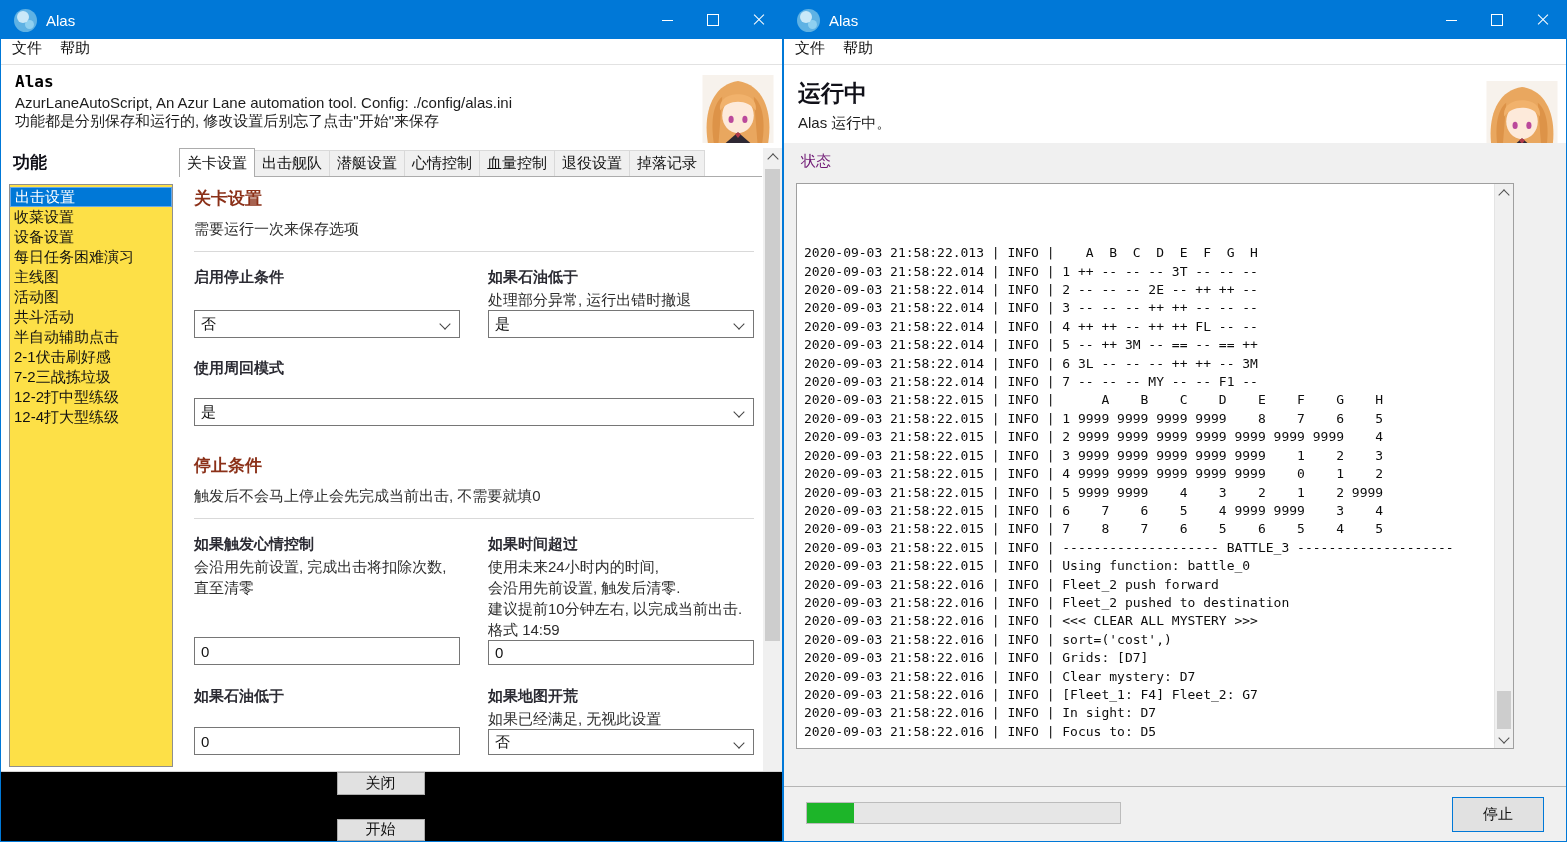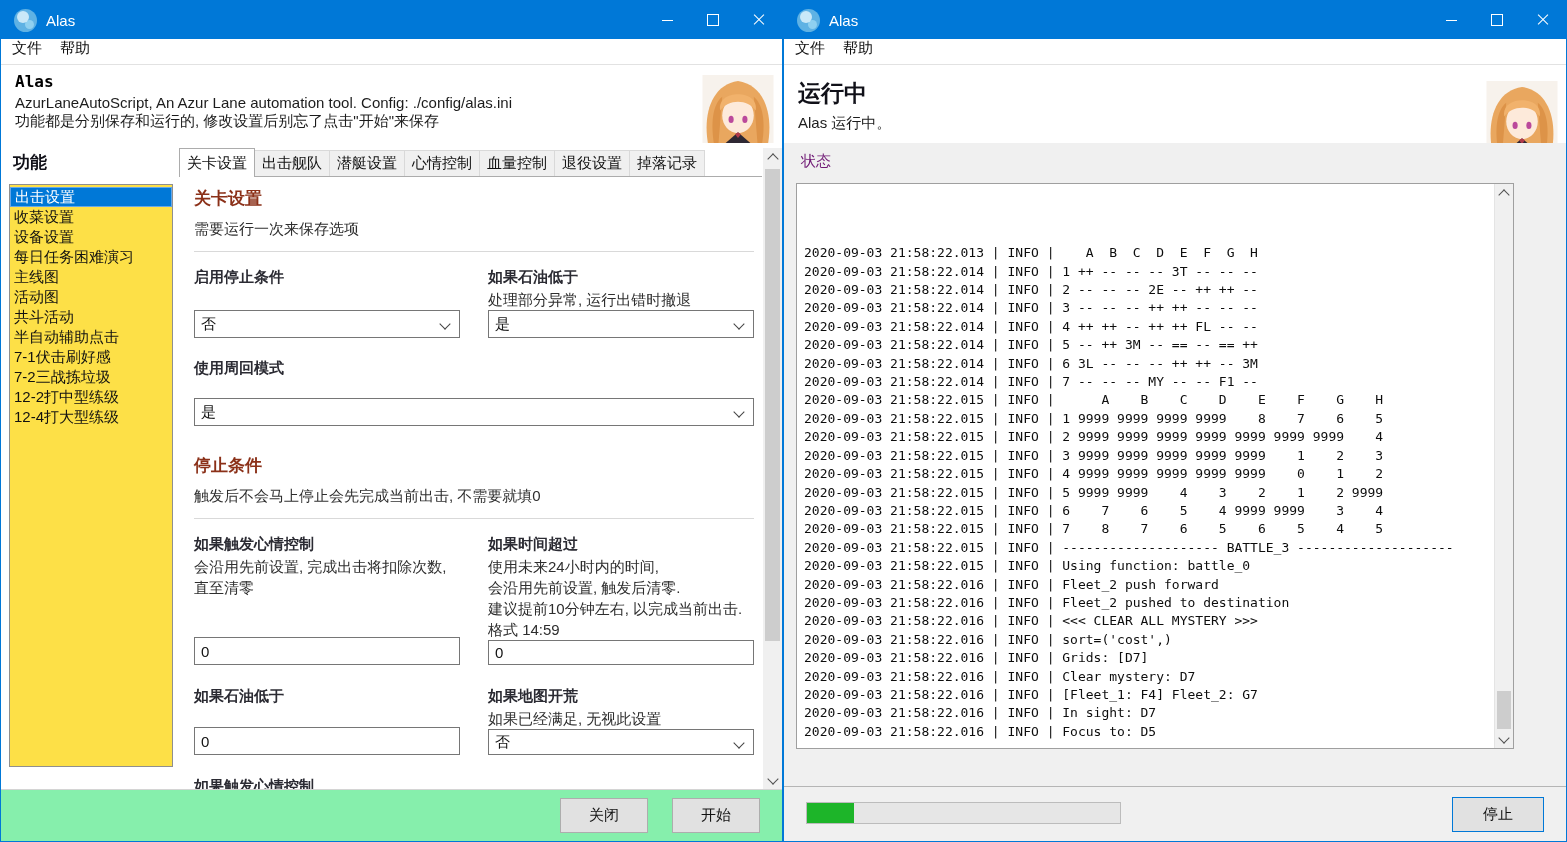--- a/index.html
+++ b/index.html
@@ -68,21 +68,21 @@
   
   .sb-v{position:absolute;right:0;top:5px;bottom:0;width:19px;background:#f0f0f0;}
   .sb-arrow{position:absolute;left:0;width:19px;height:17px;display:flex;align-items:center;justify-content:center;}
   .sb-up{top:0;}
   .sb-down{bottom:0;}
   .chev-up{width:7px;height:7px;border-right:1.5px solid #505050;border-bottom:1.5px solid #505050;transform:rotate(-135deg);margin-top:4px;}
   .chev-dn{width:7px;height:7px;border-right:1.5px solid #505050;border-bottom:1.5px solid #505050;transform:rotate(45deg);margin-bottom:4px;}
   .sb-thumb-l{position:absolute;left:2px;width:15px;top:21px;height:472px;background:#cdcdcd;}
 
   
-  .footer{position:absolute;left:0;right:0;bottom:0;height:52px;background:#86efac;border-top:1px solid #d4d4d4;display:flex;align-items:center;justify-content:flex-end;gap:24px;padding-right:22px;box-sizing:border-box;}
+  .footer{position:absolute;left:0;right:0;bottom:0;height:70px;background:#000000;border-top:1px solid #d4d4d4;display:flex;align-items:center;justify-content:flex-end;gap:24px;padding-right:22px;box-sizing:border-box;flex-direction:column;}
   .btn{width:86px;height:33px;background:#e1e1e1;border:1px solid #adadad;display:flex;align-items:center;justify-content:center;font-size:15px;color:#111;}
 
   
   .body-r{position:absolute;top:142px;left:0;right:0;bottom:54px;background:#f0f0f0;}
   .status-label{margin:9px 0 2px 17px;color:#701a75;}
   .log-box{position:absolute;left:12px;top:40px;width:718px;height:566px;background:#fff;border:1px solid #9f9f9f;box-sizing:border-box;}
   .log-scroll{position:absolute;left:7px;top:5px;right:25px;bottom:4px;overflow:hidden;font-family:"DejaVu Sans Mono","Liberation Mono",monospace;font-size:13px;line-height:18.4px;white-space:pre;color:#0d0d0d;}
   .log-sb{position:absolute;right:0;top:0;bottom:0;width:18px;background:#f0f0f0;border-left:1px solid #e4e4e4;}
   .log-sb .sb-arrow{width:18px;}
   .log-thumb{position:absolute;left:2px;width:14px;bottom:19px;height:38px;background:#cdcdcd;}
@@ -138,21 +138,21 @@
       <div class="listbox">
 
       <div class="lb-item selected">出击设置</div>
           <div class="lb-item">收菜设置</div>
           <div class="lb-item">设备设置</div>
           <div class="lb-item">每日任务困难演习</div>
           <div class="lb-item">主线图</div>
           <div class="lb-item">活动图</div>
           <div class="lb-item">共斗活动</div>
           <div class="lb-item">半自动辅助点击</div>
-          <div class="lb-item">7-1伏击刷好感</div>
+          <div class="lb-item">2-1伏击刷好感</div>
           <div class="lb-item">7-2三战拣垃圾</div>
           <div class="lb-item">12-2打中型练级</div>
           <div class="lb-item">12-4打大型练级</div>
         </div>
       <div class="main-l">
         <div class="tabbar">
 
         <div class="tab active">关卡设置</div>
             <div class="tab">出击舰队</div>
             <div class="tab">潜艇设置</div>

